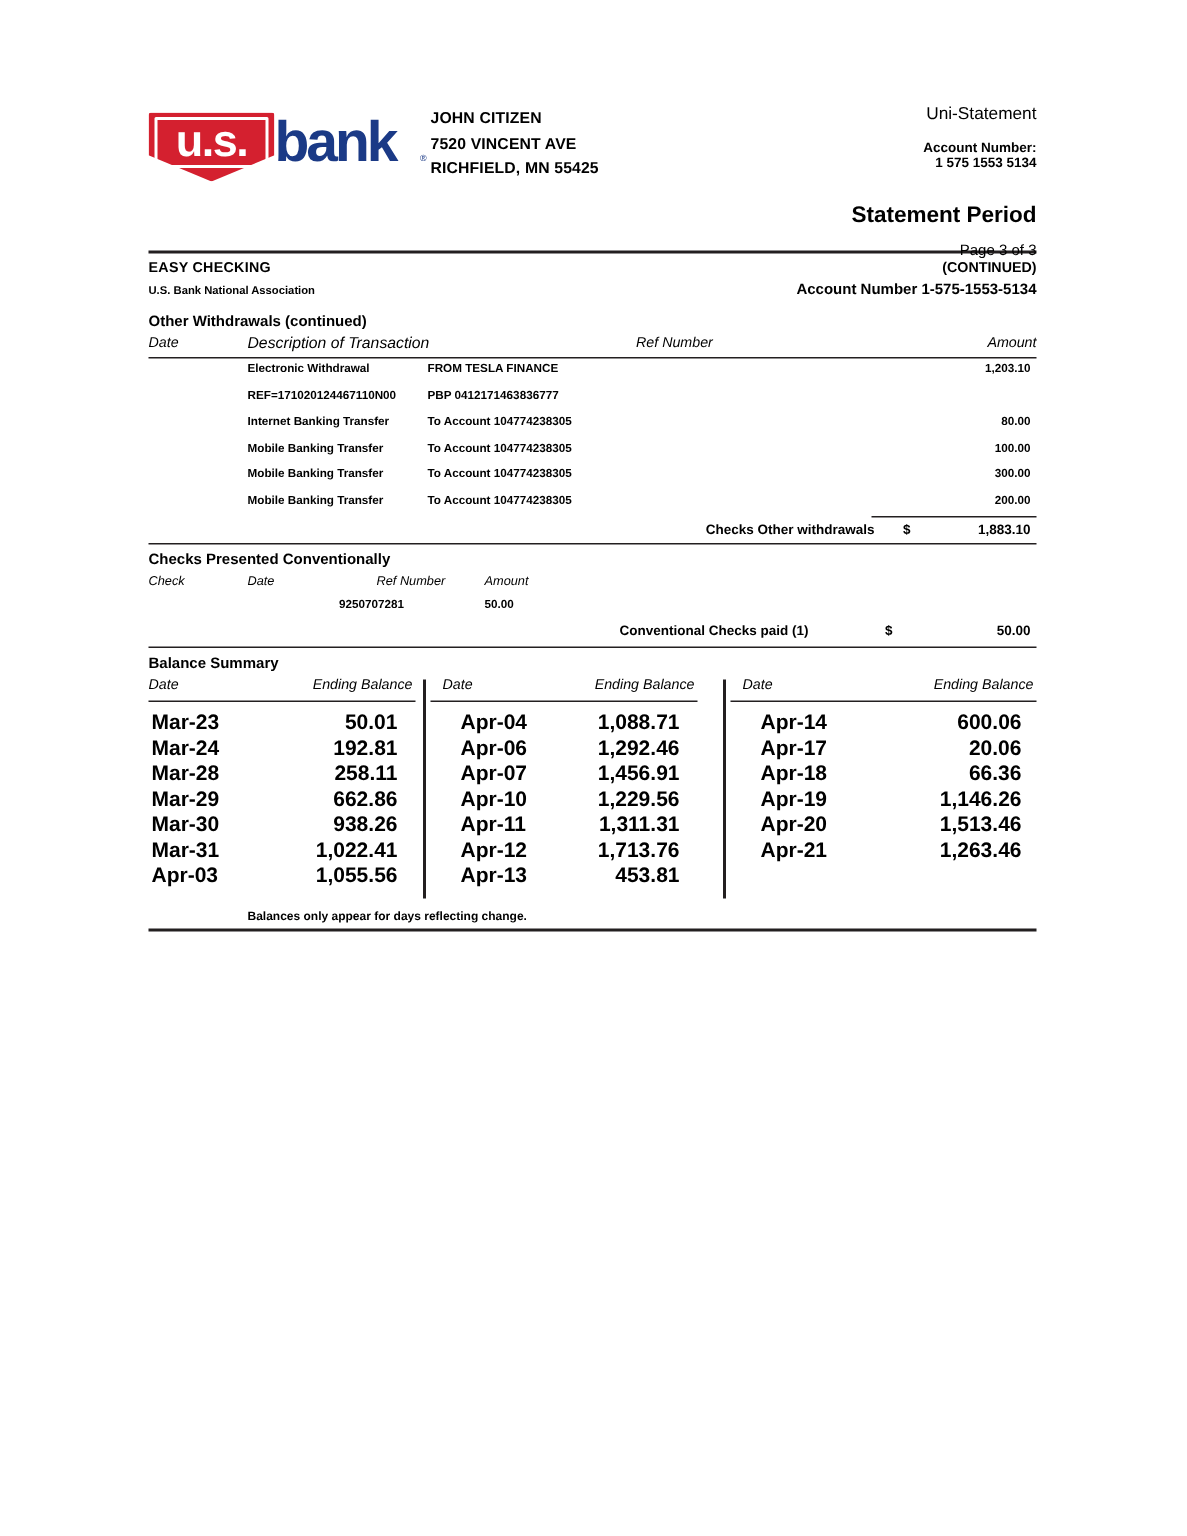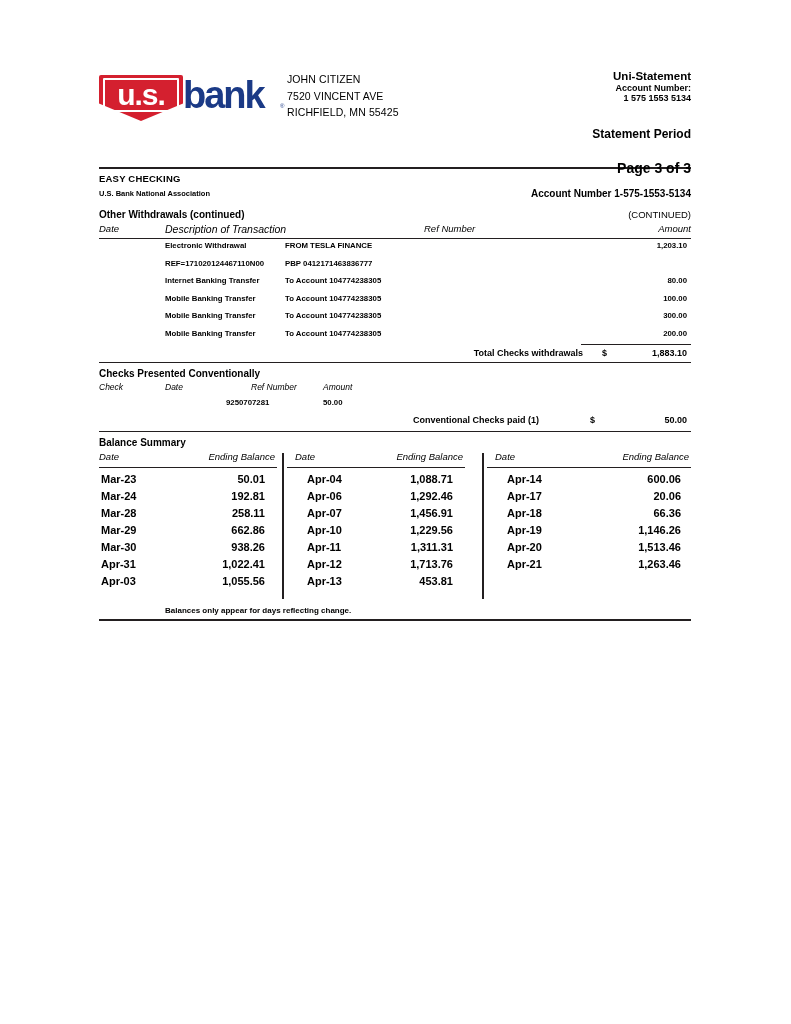--- a/index.html
+++ b/index.html
@@ -94,55 +94,55 @@
     font-size: 6px;
     color: #1b3a86;
   }
 
   .addr {
     position: absolute;
     left: 188px;
     top: 16px;
     font-size: 10.5px;
     line-height: 16.5px;
-    font-weight: normal;
+    font-weight: bold;
     letter-spacing: 0.1px;
   }
 
   .hdr-right {
     position: absolute;
     right: 0;
     top: 16px;
     width: 230px;
     text-align: right;
     font-size: 9.5px;
     line-height: 10px;
   }
   .hdr-right .uni {
     font-size: 11.5px;
-    font-weight: bold;
-    margin-bottom: 2px;
+    font-weight: normal;
+    margin-bottom: 12px;
   }
   .hdr-right .acct-label {
     font-weight: bold;
     font-size: 9px;
   }
   .hdr-right .acct-num {
     font-size: 9px;
     font-weight: bold;
     margin-bottom: 26px;
   }
   .hdr-right .period {
-    font-size: 12px;
-    font-weight: bold;
-    margin-bottom: 24px;
+    font-size: 15px;
+    font-weight: bold;
+    margin-bottom: 14px;
   }
   .hdr-right .page-no {
-    font-size: 14px;
-    font-weight: bold;
+    font-size: 10px;
+    font-weight: normal;
   }
 
   
   .rule-thick {
     border-top: 2.5px solid #231f20;
     width: 100%;
     height: 0;
   }
   .rule-med {
     border-top: 1.6px solid #231f20;
@@ -160,22 +160,21 @@
     position: absolute;
     left: 0; top: 2px;
     font-size: 9.5px;
     font-weight: bold;
     letter-spacing: 0.2px;
   }
   .acct-strip .right {
     position: absolute;
     right: 0; top: 2px;
     font-size: 9.5px;
-    font-weight: normal;
-    margin-top: 36px;
+    font-weight: bold;
   }
   .acct-sub {
     position: relative;
     height: 15px;
   }
   .acct-sub .left {
     position: absolute;
     left: 0; top: 0;
     font-size: 7.5px;
     font-weight: bold;
@@ -290,21 +289,21 @@
   .bal-col .bhrule {
     border-top: 1.6px solid #231f20;
     margin-bottom: 3px;
   }
   .bal-col.c2 .bhead .d,
   .bal-col.c3 .bhead .d { left: 8px; }
 
   .bal-row {
     position: relative;
     height: 17px;
-    font-size: 11px;
+    font-size: 14px;
     font-weight: bold;
   }
   .bal-row .d { position: absolute; left: 2px; top: 2px; }
   .bal-row .b { position: absolute; right: 12px; top: 2px; }
   .bal-col.c2 .bal-row .d { left: 20px; text-align: center; }
   .bal-col.c3 .bal-row .d { left: 20px; }
   .bal-col.c3 .bal-row .b { right: 10px; }
 
   .vdiv {
     position: absolute;
@@ -407,21 +406,21 @@
       </div>
       <div class="tx-row">
         <div class="c-desc1">Mobile Banking Transfer</div>
         <div class="c-desc2">To Account 104774238305</div>
         <div class="c-amt">200.00</div>
       </div>
     </div>
 
     <div class="total-row">
       <div class="total-underline"></div>
-      <div class="lbl">Total Checks withdrawals</div>
+      <div class="lbl">Checks Other withdrawals</div>
       <div class="cur">$</div>
       <div class="val">1,883.10</div>
     </div>
 
     <div class="rule-med"></div>
 
     <div class="section-title">Checks Presented Conventionally</div>
 
     <div class="chk-head">
       <div class="c1">Check</div>
@@ -470,21 +469,21 @@
         </div>
         <div class="bal-row">
           <div class="d">Mar-29</div>
           <div class="b">662.86</div>
         </div>
         <div class="bal-row">
           <div class="d">Mar-30</div>
           <div class="b">938.26</div>
         </div>
         <div class="bal-row">
-          <div class="d">Apr-31</div>
+          <div class="d">Mar-31</div>
           <div class="b">1,022.41</div>
         </div>
         <div class="bal-row">
           <div class="d">Apr-03</div>
           <div class="b">1,055.56</div>
         </div>
       </div>
 
       <div class="bal-col c2">
         <div class="bhead">

